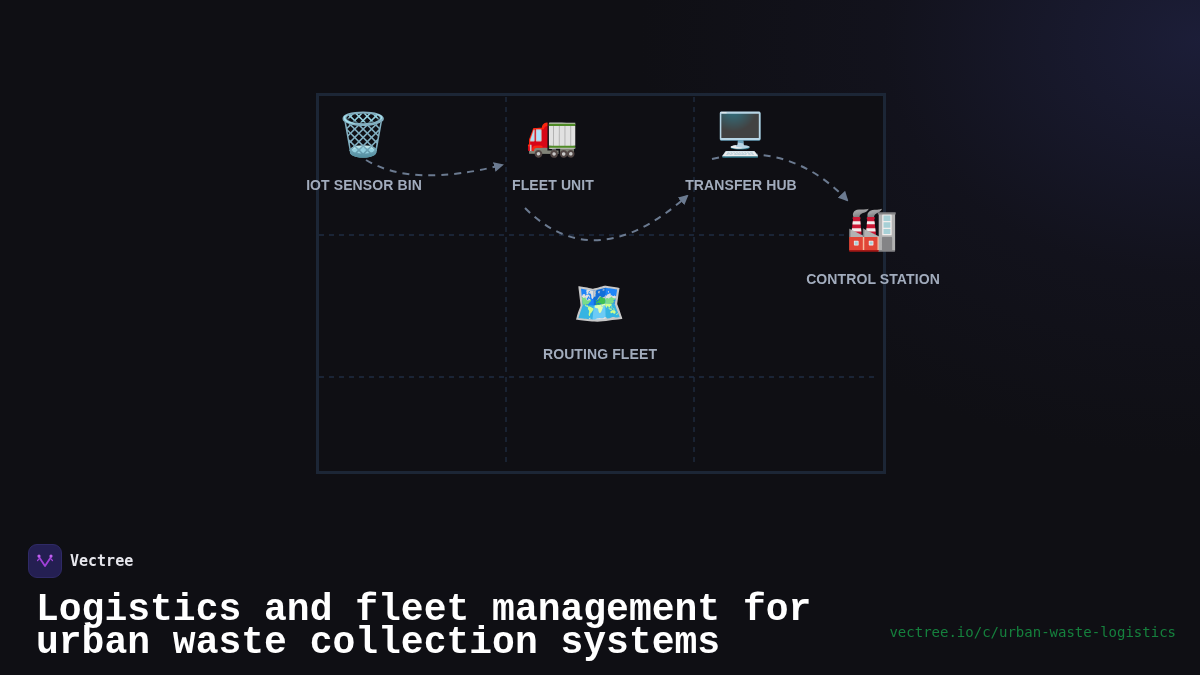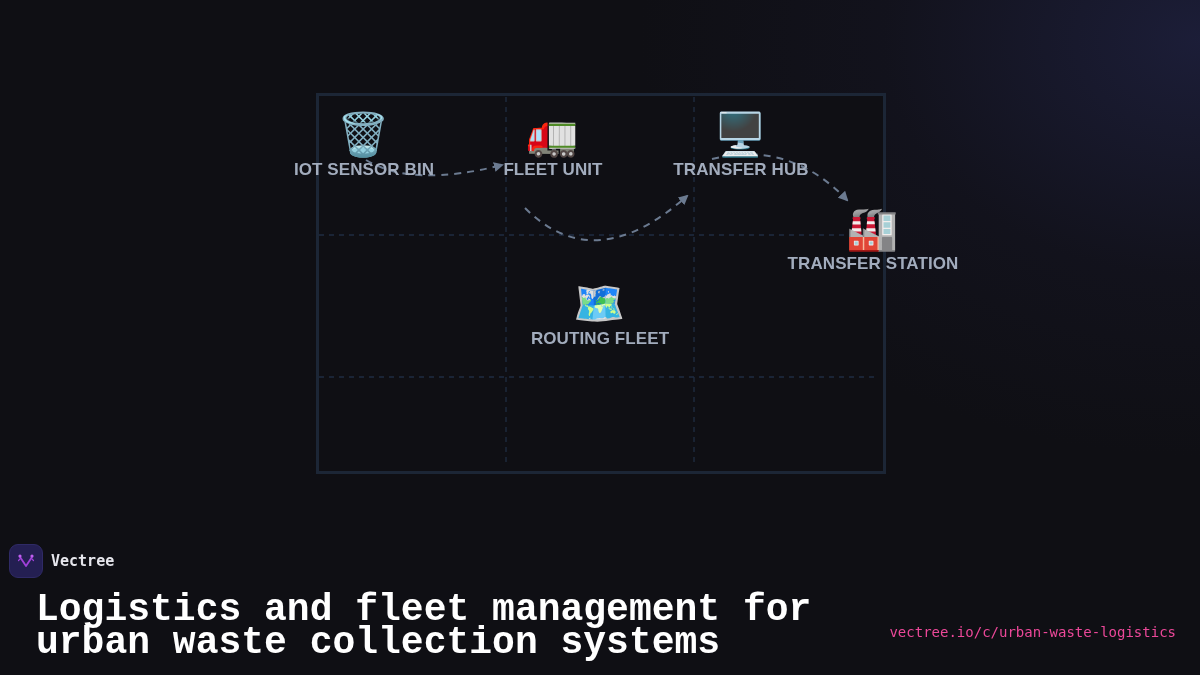--- a/index.html
+++ b/index.html
@@ -47,31 +47,31 @@
       align-items: center;
       transform: translateX(-50%);
     }
     .node-icon {
       font-size: 42px;
       line-height: 50px;
       height: 50px;
       font-family: "DejaVu Sans", sans-serif;
     }
     .node-label {
-      margin-top: 0;
-      font-size: 17px;
+      margin-top: 17px;
+      font-size: 14px;
       font-weight: bold;
       color: #a2acbd;
       letter-spacing: 0.1px;
       white-space: nowrap;
       font-family: "Liberation Sans", sans-serif;
     }
     .brand {
       position: absolute;
-      left: 9px;
+      left: 28px;
       top: 544px;
       display: flex;
       align-items: center;
       z-index: 4;
     }
     .brand-logo {
       width: 34px;
       height: 34px;
       border-radius: 9px;
       background: #241f52;
@@ -98,21 +98,21 @@
       font-family: "Liberation Mono", monospace;
       font-weight: bold;
       font-size: 38px;
       line-height: 33px;
       z-index: 4;
     }
     .source-url {
       position: absolute;
       right: 24px;
       top: 624px;
-      color: #ec4899;
+      color: #15803d;
       font-family: "DejaVu Sans Mono", monospace;
       font-size: 14px;
       z-index: 4;
     }
   </style>
 </head>
 <body>
 
 <div class="bg-glow"></div>
 
@@ -149,21 +149,21 @@
   <span class="node-label">FLEET UNIT</span>
 </div>
 
 <div class="node" style="left:741px; top:110px;">
   <span class="node-icon">🖥️</span>
   <span class="node-label">TRANSFER HUB</span>
 </div>
 
 <div class="node" style="left:873px; top:204px;">
   <span class="node-icon">🏭</span>
-  <span class="node-label">TRANSFER STATION</span>
+  <span class="node-label">CONTROL STATION</span>
 </div>
 
 <div class="node" style="left:600px; top:279px;">
   <span class="node-icon">🗺️</span>
   <span class="node-label">ROUTING FLEET</span>
 </div>
 
 <div class="brand">
   <div class="brand-logo">
     <svg width="20" height="20" viewBox="0 0 20 20" xmlns="http://www.w3.org/2000/svg">

